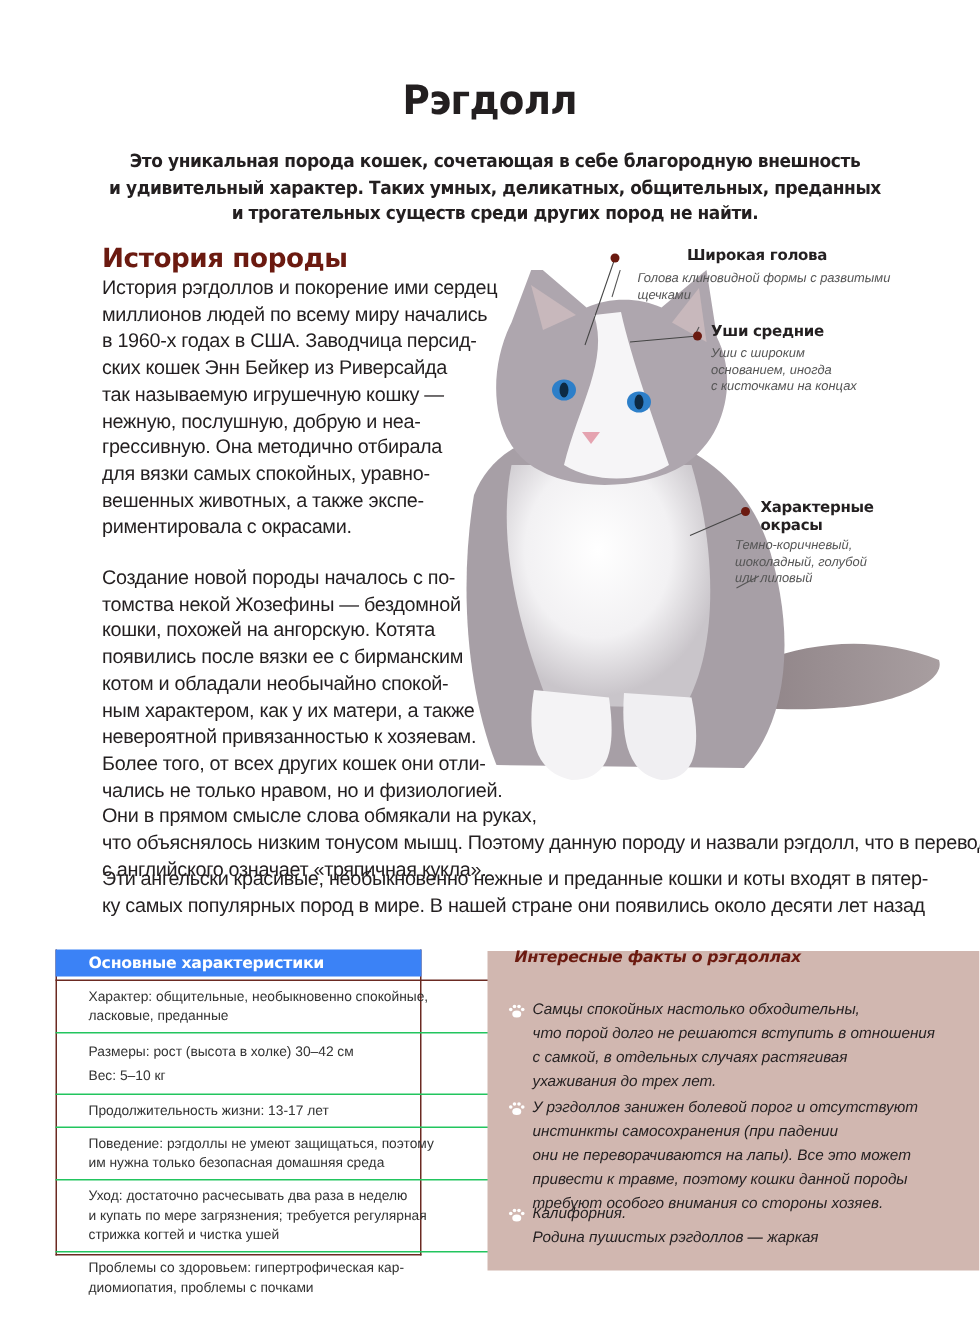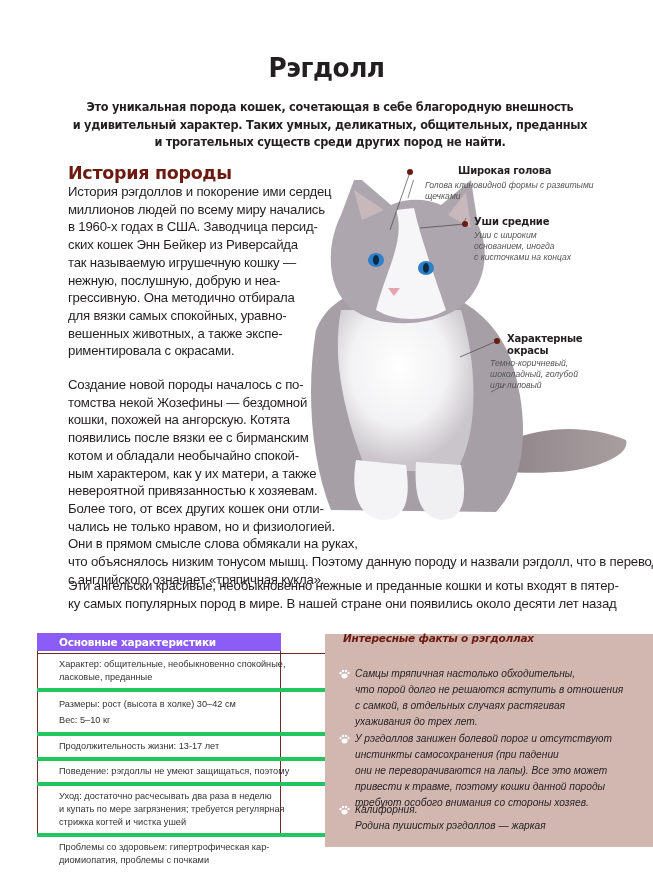--- a/index.html
+++ b/index.html
@@ -38,27 +38,27 @@
   }
   .callout-desc {
     position: absolute; font-style: italic; font-size: 8.6px; line-height: 10.8px; color: #555;
   }
   .callout-desc .ln { display: block; white-space: nowrap; }
   .chars {
     position: absolute; left: 37px; top: 633px; width: 244px; height: 204px;
     border: 1px solid #6b2a22; border-top: none; box-sizing: border-box; background: #fff;
   }
   .chars-head {
-    position: absolute; left: 37px; top: 633px; width: 244px; height: 18px; background: #8b5cf6;
+    position: absolute; left: 37px; top: 633px; width: 244px; height: 18px; background: #3b82f6;
     color: #fff; font-family: "DejaVu Sans", sans-serif; font-weight: bold; font-size: 10.5px; line-height: 18px;
     padding-left: 22px; box-sizing: border-box; letter-spacing: -0.2px;
   }
   .chars-body { position: absolute; left: 37px; top: 653px; width: 290px; }
   .chars-row {
-    border-top: 4px solid #22c55e; padding: 4px 6px 4px 22px; font-size: 9.2px; line-height: 13px; color: #333;
+    border-top: 1px solid #22c55e; padding: 4px 6px 4px 22px; font-size: 9.2px; line-height: 13px; color: #333;
     box-sizing: border-box;
   }
   .chars-row:first-child { border-top: 1px solid #6b2a22; }
   .chars-row .ln { display: block; white-space: nowrap; }
   .facts {
     position: absolute; left: 325px; top: 634px; width: 328px; height: 213px; background: #d1b7b0;
   }
   .facts-title {
     position: absolute; left: 343px; top: 632px; font-family: "DejaVu Sans", sans-serif; font-weight: bold; font-style: italic;
     font-size: 10.5px; color: #6b1a10; letter-spacing: -0.2px;
@@ -195,20 +195,21 @@
   </div>
   <div class="chars-row" style="line-height:16px;">
     <span class="ln">Размеры: рост (высота в холке) 30–42 см</span>
     <span class="ln">Вес: 5–10 кг</span>
   </div>
   <div class="chars-row">
     <span class="ln">Продолжительность жизни: 13-17 лет</span>
   </div>
   <div class="chars-row">
     <span class="ln">Поведение: рэгдоллы не умеют защищаться, поэтому</span>
+    <span class="ln">им нужна только безопасная домашняя среда</span>
   </div>
   <div class="chars-row">
     <span class="ln">Уход: достаточно расчесывать два раза в неделю</span>
     <span class="ln">и купать по мере загрязнения; требуется регулярная</span>
     <span class="ln">стрижка когтей и чистка ушей</span>
   </div>
   <div class="chars-row">
     <span class="ln">Проблемы со здоровьем: гипертрофическая кар-</span>
     <span class="ln">диомиопатия, проблемы с почками</span>
   </div>
@@ -218,21 +219,21 @@
 <div class="facts-title">Интересные факты о рэгдоллах</div>
 
 <div class="fact" style="top:666px;">
   <svg class="paw" viewBox="0 0 11 10">
     <ellipse cx="5.5" cy="7" rx="3" ry="2.4" fill="#fff"></ellipse>
     <circle cx="1.5" cy="4" r="1.2" fill="#fff"></circle>
       <circle cx="4" cy="2" r="1.2" fill="#fff"></circle>
     <circle cx="7" cy="2" r="1.2" fill="#fff"></circle>
       <circle cx="9.5" cy="4" r="1.2" fill="#fff"></circle>
   </svg>
-  <span class="ln">Самцы тряпичная настолько обходительны,</span>
+  <span class="ln">Самцы спокойных настолько обходительны,</span>
   <span class="ln">что порой долго не решаются вступить в отношения</span>
   <span class="ln">с самкой, в отдельных случаях растягивая</span>
   <span class="ln">ухаживания до трех лет.</span>
 </div>
 
 <div class="fact" style="top:731px;">
   <svg class="paw" viewBox="0 0 11 10">
     <ellipse cx="5.5" cy="7" rx="3" ry="2.4" fill="#fff"></ellipse>
     <circle cx="1.5" cy="4" r="1.2" fill="#fff"></circle>
       <circle cx="4" cy="2" r="1.2" fill="#fff"></circle>

